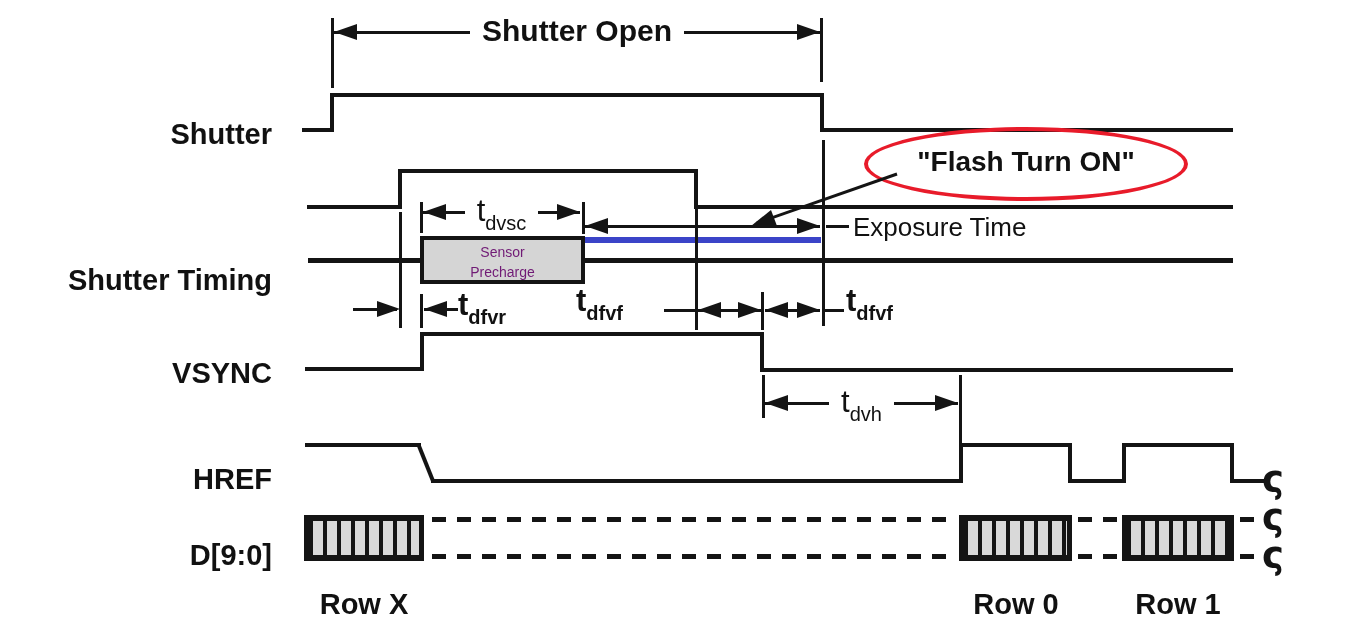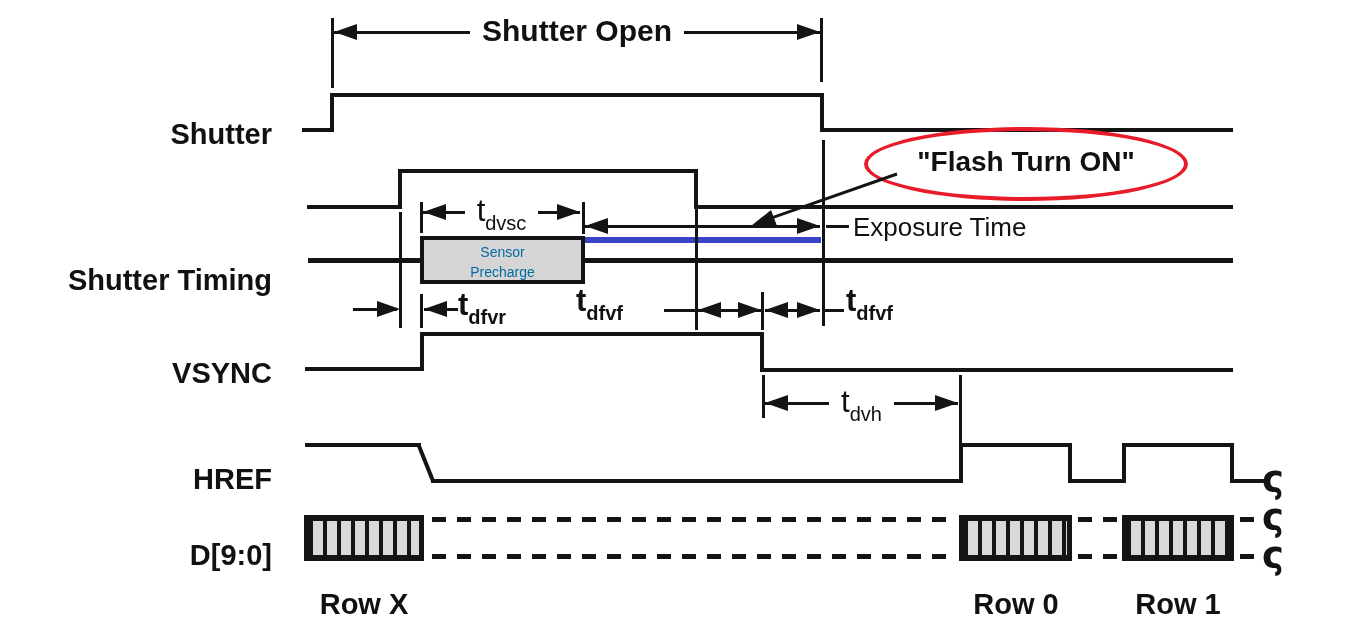--- a/index.html
+++ b/index.html
@@ -18,21 +18,21 @@
   .siglabel{position:absolute;left:0;width:272px;text-align:right;font-weight:bold;font-size:29px;margin-top:17px;}
   .dimwrap{position:absolute;text-align:center;}
   .dimwrap .bg{background:#fff;padding:0 12px;display:inline-block;}
   .big{font-weight:bold;font-size:30px;}
   .tlabel{position:absolute;font-weight:bold;white-space:nowrap;}
   .tmain{font-size:31px;}
   .tsub{font-size:20px;vertical-align:-9px;}
   .rowlabel{position:absolute;width:130px;text-align:center;font-weight:bold;font-size:29px;}
   
   .precharge{position:absolute;left:420px;top:236px;width:165px;height:48px;background:#d5d5d5;
-             border:4px solid #141414;box-sizing:border-box;text-align:center;color:#0369a1;
+             border:4px solid #141414;box-sizing:border-box;text-align:center;color:#701a75;
              font-size:14px;line-height:1.45;padding-top:2px;}
   
   .bluebar{position:absolute;left:585px;top:237px;width:236px;height:6px;background:#3b44c8;}
   
   .ellipse{position:absolute;left:864px;top:127px;width:324px;height:74px;border:4px solid #e81b2a;
            border-radius:50%;box-sizing:border-box;}
   .flashtext{position:absolute;left:864px;top:146px;width:324px;text-align:center;
              font-weight:bold;font-size:28px;white-space:nowrap;}
   .exptext{position:absolute;left:853px;top:212px;font-weight:normal;font-size:26px;white-space:nowrap;}
   

